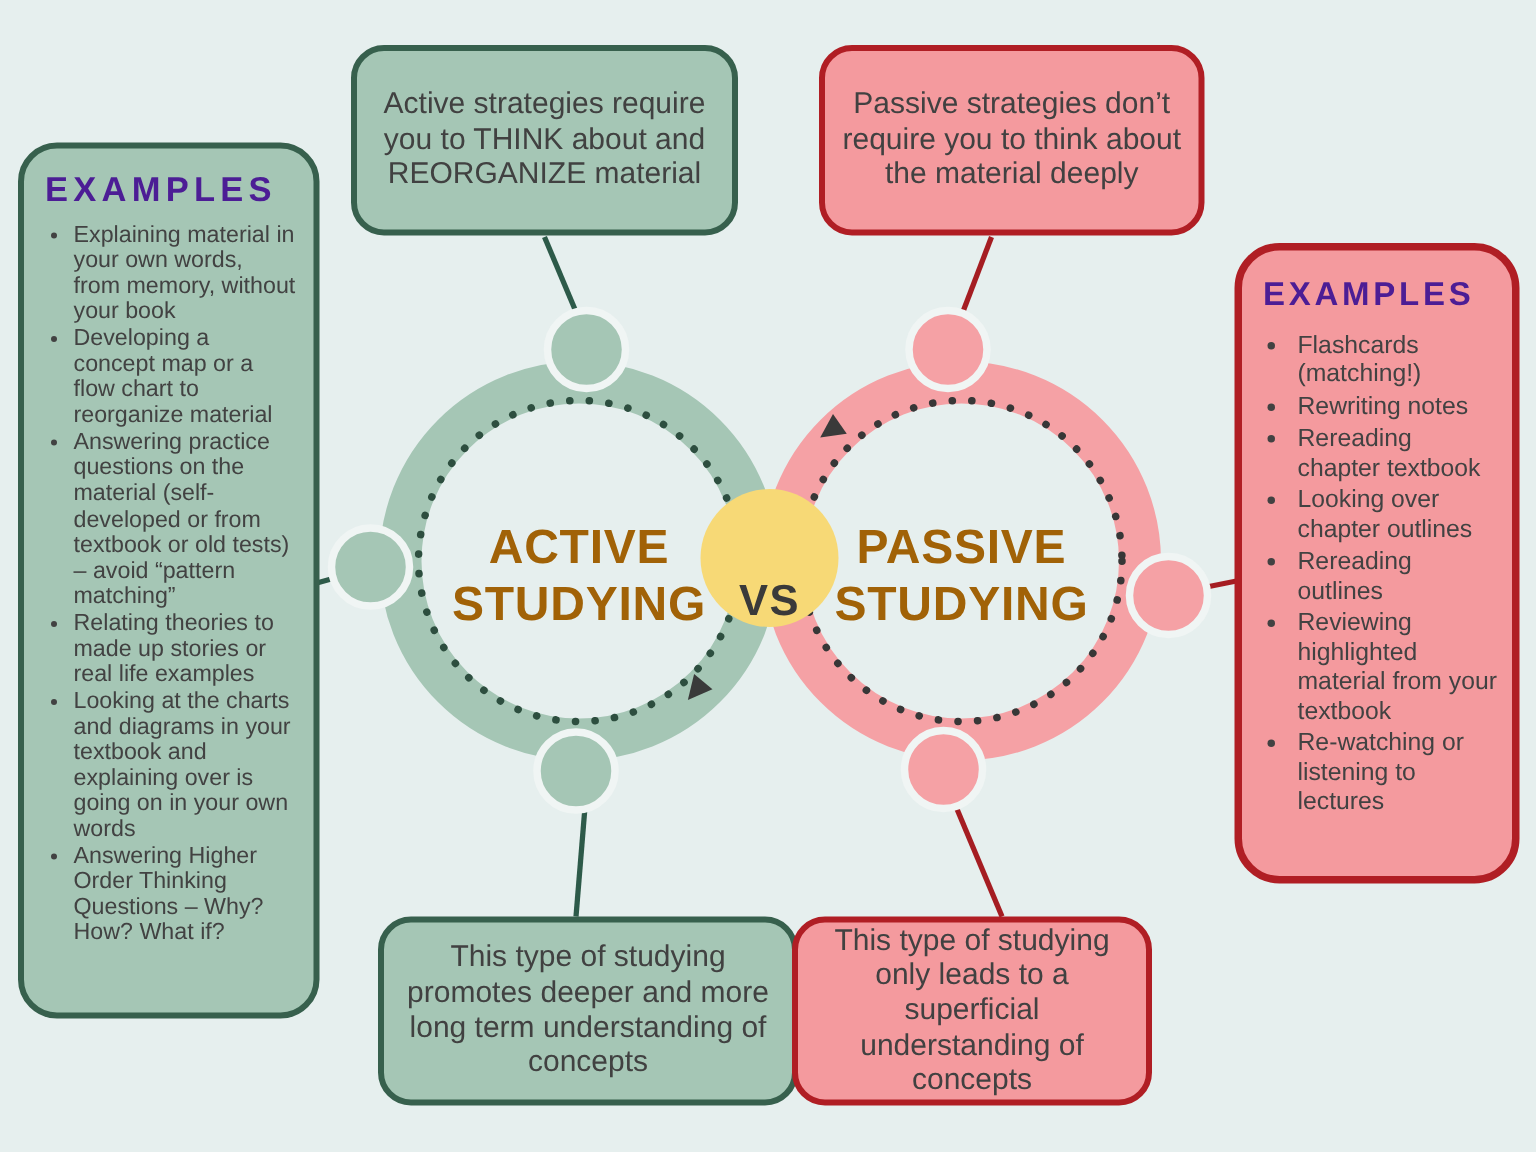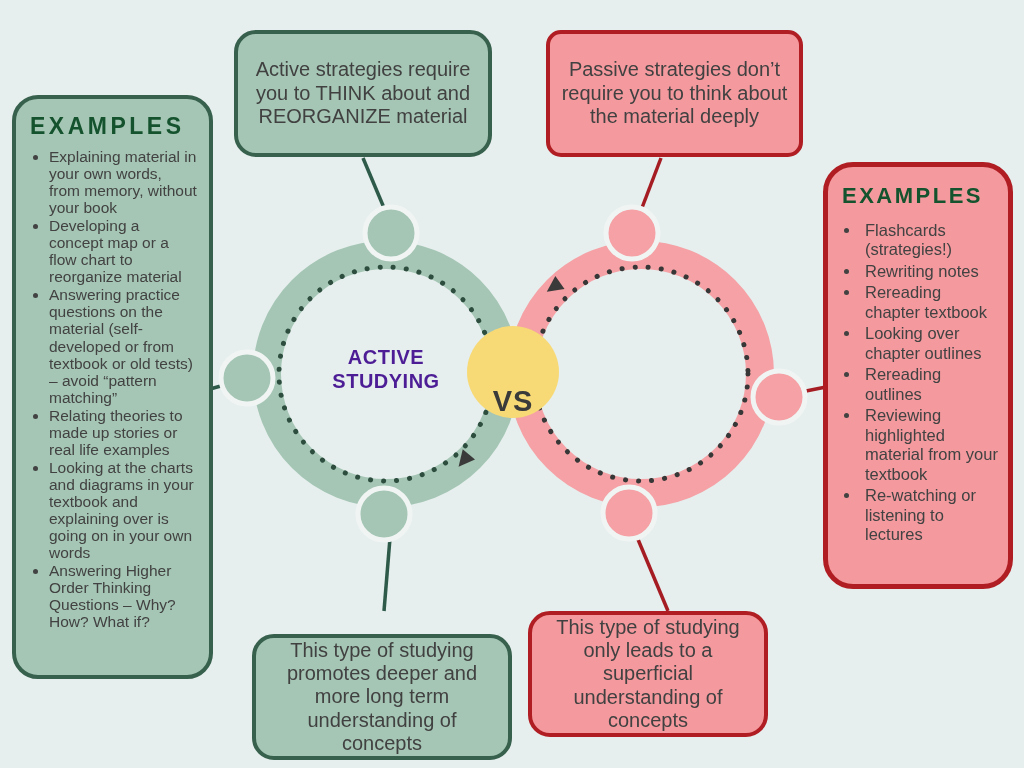--- a/index.html
+++ b/index.html
@@ -25,21 +25,21 @@
     background: #f49a9e;
     border: 5px solid #b01e24;
   }
   .left-panel  { left: 12px;  top: 95px;  width: 201px; height: 584px; padding: 14px 12px 10px 14px; }
   .right-panel { left: 823px; top: 162px; width: 190px; height: 427px; padding: 16px 8px 10px 14px; border-radius: 30px; }
 
   .panel h2 {
     font-size: 23px;
     font-weight: 700;
     letter-spacing: 3.5px;
-    color: #14532d;
+    color: #4c1d95;
     margin-bottom: 8px;
     white-space: nowrap;
   }
   .right-panel h2 { font-size: 22px; letter-spacing: 2.5px; margin-bottom: 12px; }
 
   .panel ul { list-style: disc; padding-left: 19px; }
   .left-panel ul li  { font-size: 15.5px; line-height: 1.1;  margin-bottom: 1px; }
   .right-panel ul li { font-size: 16.5px; line-height: 1.18; margin-bottom: 2px; padding-left: 4px; }
 
   
@@ -51,34 +51,34 @@
     text-align: center;
     border-radius: 22px;
     padding: 24px 10px;
     font-size: 20px;
     line-height: 1.17;
     color: #414141;
   }
   .callout.green { background: #a5c6b5; border: 4px solid #37604d; }
   .callout.pink  { background: #f49a9e; border: 4px solid #b01e24; }
   .callout-active-top     { left: 234px; top: 30px;  width: 258px; height: 127px; }
-  .callout-passive-top    { left: 546px; top: 30px;  width: 257px; height: 127px; border-radius: 15px; }
-  .callout-active-bottom  { left: 252px; top: 634px; width: 260px; height: 126px; }
+  .callout-passive-top    { left: 546px; top: 30px;  width: 257px; height: 127px; }
+  .callout-active-bottom  { left: 252px; top: 611px; width: 280px; height: 126px; }
   .callout-passive-bottom { left: 528px; top: 611px; width: 240px; height: 126px; }
 
   
   .ring-label {
     position: absolute;
     width: 170px;
     text-align: center;
-    font-size: 20px;
+    font-size: 32px;
     font-weight: 700;
     letter-spacing: 0.5px;
     line-height: 1.2;
-    color: #4c1d95;
+    color: #a16207;
   }
   .ring-label.active  { left: 301px; top: 345px; }
   .ring-label.passive { left: 556px; top: 345px; }
 
   .vs-badge {
     position: absolute;
     left: 467px; top: 326px;
     width: 92px; height: 92px;
     border-radius: 50%;
     background: #f7d976;
@@ -120,20 +120,21 @@
     <circle cx="632" cy="233" r="26" fill="#f5a1a5" stroke="#f0f5f4" stroke-width="5"></circle>
     <circle cx="779" cy="397" r="26" fill="#f5a1a5" stroke="#f0f5f4" stroke-width="5"></circle>
     <circle cx="629" cy="513" r="26" fill="#f5a1a5" stroke="#f0f5f4" stroke-width="5"></circle>
   </svg>
 
   <div class="vs-badge">
     <span>VS</span>
   </div>
 
   <div class="ring-label active">ACTIVE STUDYING</div>
+  <div class="ring-label passive">PASSIVE STUDYING</div>
 
   <div class="callout green callout-active-top">
     <span>Active strategies require you to THINK about and REORGANIZE material</span>
   </div>
   <div class="callout pink callout-passive-top">
     <span>Passive strategies don’t require you to think about the material deeply</span>
   </div>
   <div class="callout green callout-active-bottom">
     <span>This type of studying promotes deeper and more long term understanding of concepts</span>
   </div>
@@ -149,21 +150,21 @@
         <li>Answering practice questions on the material (self-developed or from textbook or old tests) – avoid “pattern matching”</li>
         <li>Relating theories to made up stories or real life examples</li>
         <li>Looking at the charts and diagrams in your textbook and explaining over is going on in your own words</li>
         <li>Answering Higher Order Thinking Questions – Why? How? What if?</li>
       </ul>
   </aside>
 
   <aside class="panel pink right-panel">
     <h2>EXAMPLES</h2>
     <ul>
-        <li>Flashcards (strategies!)</li>
+        <li>Flashcards (matching!)</li>
         <li>Rewriting notes</li>
         <li>Rereading chapter textbook</li>
         <li>Looking over chapter outlines</li>
         <li>Rereading outlines</li>
         <li>Reviewing highlighted material from your textbook</li>
         <li>Re-watching or listening to lectures</li>
       </ul>
   </aside>
 
 </div>

